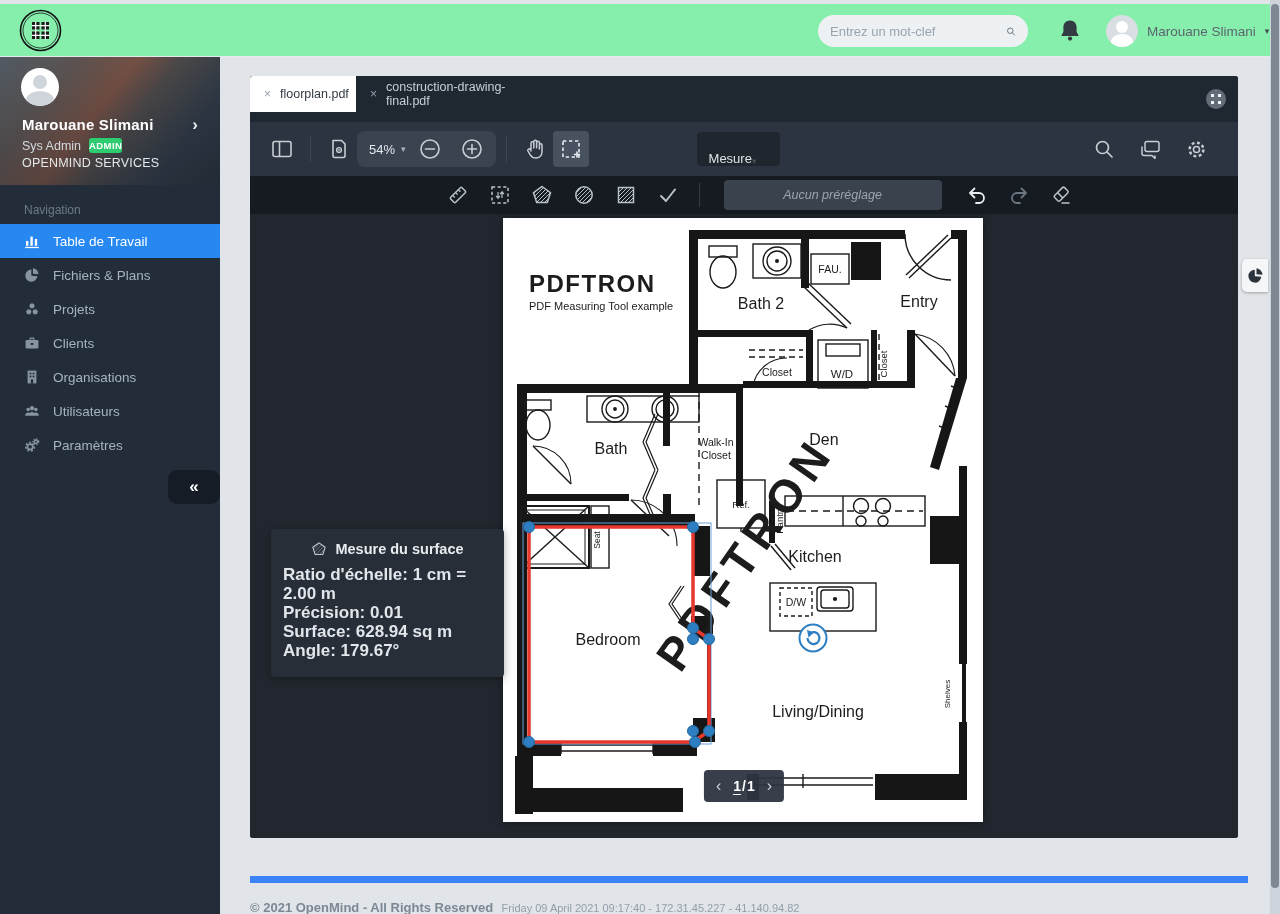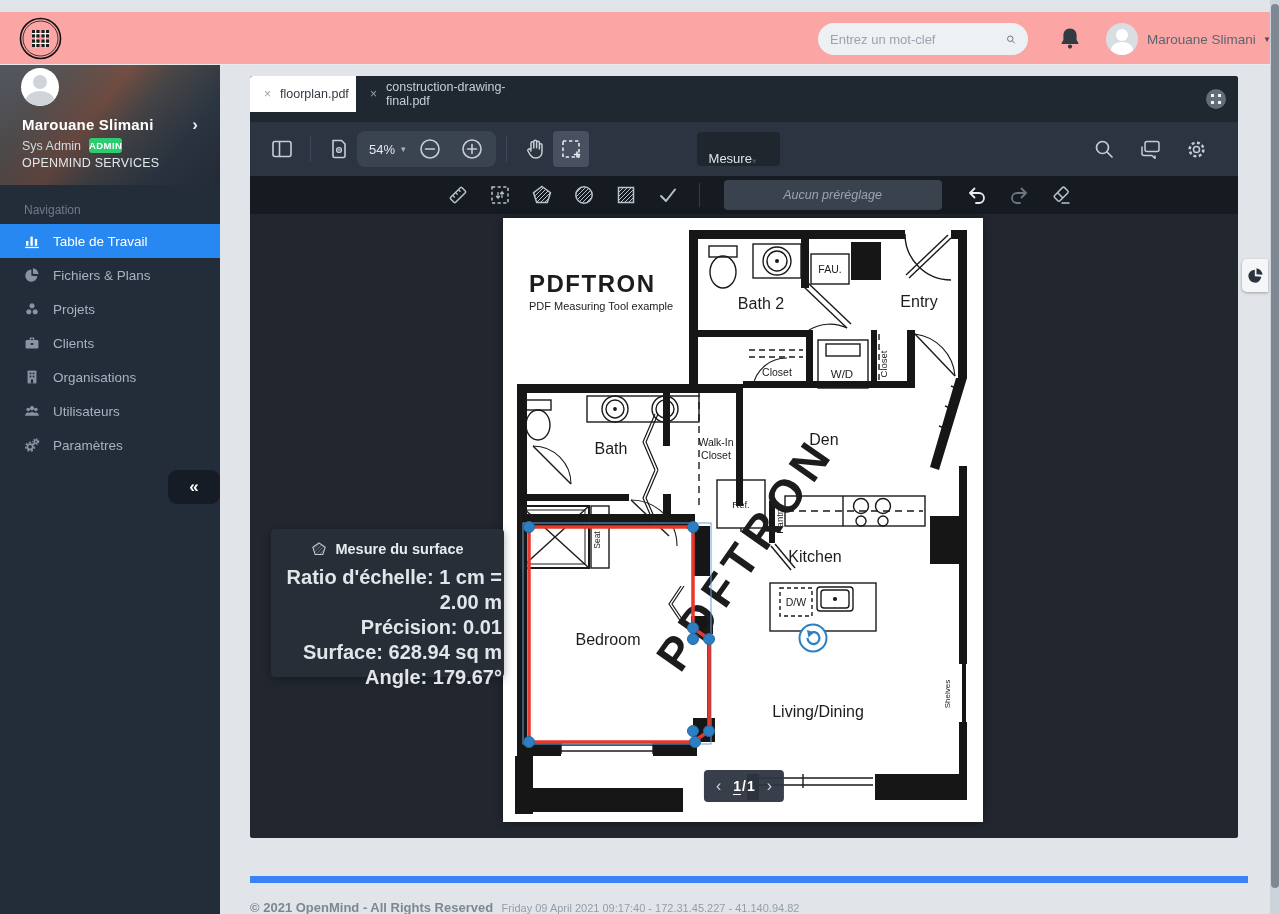--- a/index.html
+++ b/index.html
@@ -1,20 +1,20 @@
 <!DOCTYPE html>
 <html><head>
 <meta charset="utf-8">
 <style>
   * { margin:0; padding:0; box-sizing:border-box; }
   html,body { width:1280px; height:914px; }
   body { position:relative; overflow:hidden; background:#e1e5e9; font-family:"Liberation Sans", sans-serif; }
 
   
-  .topbar { position:absolute; left:0; top:12px; width:1280px; height:53px; background:#fca5a5; border-bottom:1px solid #e7eaed; z-index:40; }
+  .topbar { position:absolute; left:0; top:4px; width:1280px; height:53px; background:#86efac; border-bottom:1px solid #e7eaed; z-index:40; }
   .logo-wrap { position:absolute; left:18px; top:4px; width:45px; height:45px; }
   .search-pill { position:absolute; left:818px; top:11px; width:210px; height:32px; background:#edf1f4; border-radius:17px; display:flex; align-items:center; padding:0 12px; }
   .search-pill input { flex:1; border:none; outline:none; background:transparent; font-size:13px; color:#55606a; font-family:"Liberation Sans",sans-serif; }
   .search-pill input::placeholder { color:#98a4ae; }
   .bell { position:absolute; left:1059px; top:15px; width:22px; height:24px; color:#333b42; cursor:pointer; }
   .user-chip { position:absolute; left:1106px; top:9px; height:36px; display:flex; align-items:center; gap:9px; cursor:pointer; }
   .user-avatar { width:32px; height:32px; border-radius:50%; background:#d9dee2; position:relative; overflow:hidden; }
   .user-avatar::before { content:""; position:absolute; left:10px; top:6px; width:12px; height:12px; border-radius:50%; background:#fff; }
   .user-avatar::after  { content:""; position:absolute; left:5px; top:19px; width:22px; height:16px; border-radius:50% 50% 0 0; background:#fff; }
   .user-name { font-size:13.5px; color:#5b6670; }
@@ -70,23 +70,23 @@
 
   .toolbar2 { position:relative; height:38px; background:#161b22; display:flex; align-items:center; justify-content:center; color:#b9c1c9;font-style:italic; }
   .t2btn { width:34px; height:30px; border-radius:3px; display:flex; align-items:center; justify-content:center; cursor:pointer; margin:0 4px; flex:none; }
   .preset-pill { width:218px; height:30px; background:#3a424e; border-radius:4px; color:#9aa5b0; font-size:12.5px; display:flex; align-items:center; justify-content:center; margin:0 14px; cursor:pointer; flex:none; }
   .t2sep { width:1px; height:24px; background:#333c48; margin:0 10px; flex:none; }
   .dim { color:#6b7682; }
 
   .docarea { position:relative; height:624px; background:#22272f; }
   .page { position:absolute; left:253px; top:4px; width:480px; height:604px; background:#ffffff; box-shadow:0 0 8px rgba(0,0,0,.45); }
 
-  .tooltip { position:absolute; left:21px; top:315px; width:233px; height:148px; background:#272e38; border-radius:4px; padding:12px 2px; z-index:6; box-shadow:0 2px 8px rgba(0,0,0,.35); }
+  .tooltip { position:absolute; left:21px; top:315px; width:233px; height:148px; background:#272e38; border-radius:4px; padding:12px 12px; z-index:6; box-shadow:0 2px 8px rgba(0,0,0,.35); }
   .tooltip .tt-title { display:flex; align-items:center; justify-content:center; gap:8px; color:#e9ecef; font-size:14.5px; font-weight:bold; margin-bottom:8px; }
-  .tooltip .tt-line { color:#e2e6ea; font-size:20px; font-weight:bold; line-height:25px;text-align:right; }
+  .tooltip .tt-line { color:#e2e6ea; font-size:17px; font-weight:bold; line-height:19px; }
 
   .pagenav { position:absolute; left:50%; transform:translateX(-50%); bottom:36px; height:32px; background:rgba(45,53,64,.95); border-radius:4px; display:flex; align-items:center; gap:12px; padding:0 12px; z-index:6; }
   .pagenav .arr { color:#cdd4da; font-size:16px; cursor:pointer; line-height:1; }
   .pagenav .nums { color:#fff; font-size:14px; font-weight:bold; display:flex; gap:1px; }
   .pagenav .cur { border-bottom:1.5px solid #ffffff; cursor:text; }
 
   .pie-tab { position:absolute; left:1242px; top:259px; width:26px; height:33px; background:#f4f6f7; border-radius:5px 0 0 5px; display:flex; align-items:center; justify-content:center; z-index:45; cursor:pointer; box-shadow:0 1px 3px rgba(0,0,0,.3); }
 
   
   .footer { position:absolute; left:30px; right:32px; top:823px; border-top:7px solid #3b82f6; padding-top:15px; }

